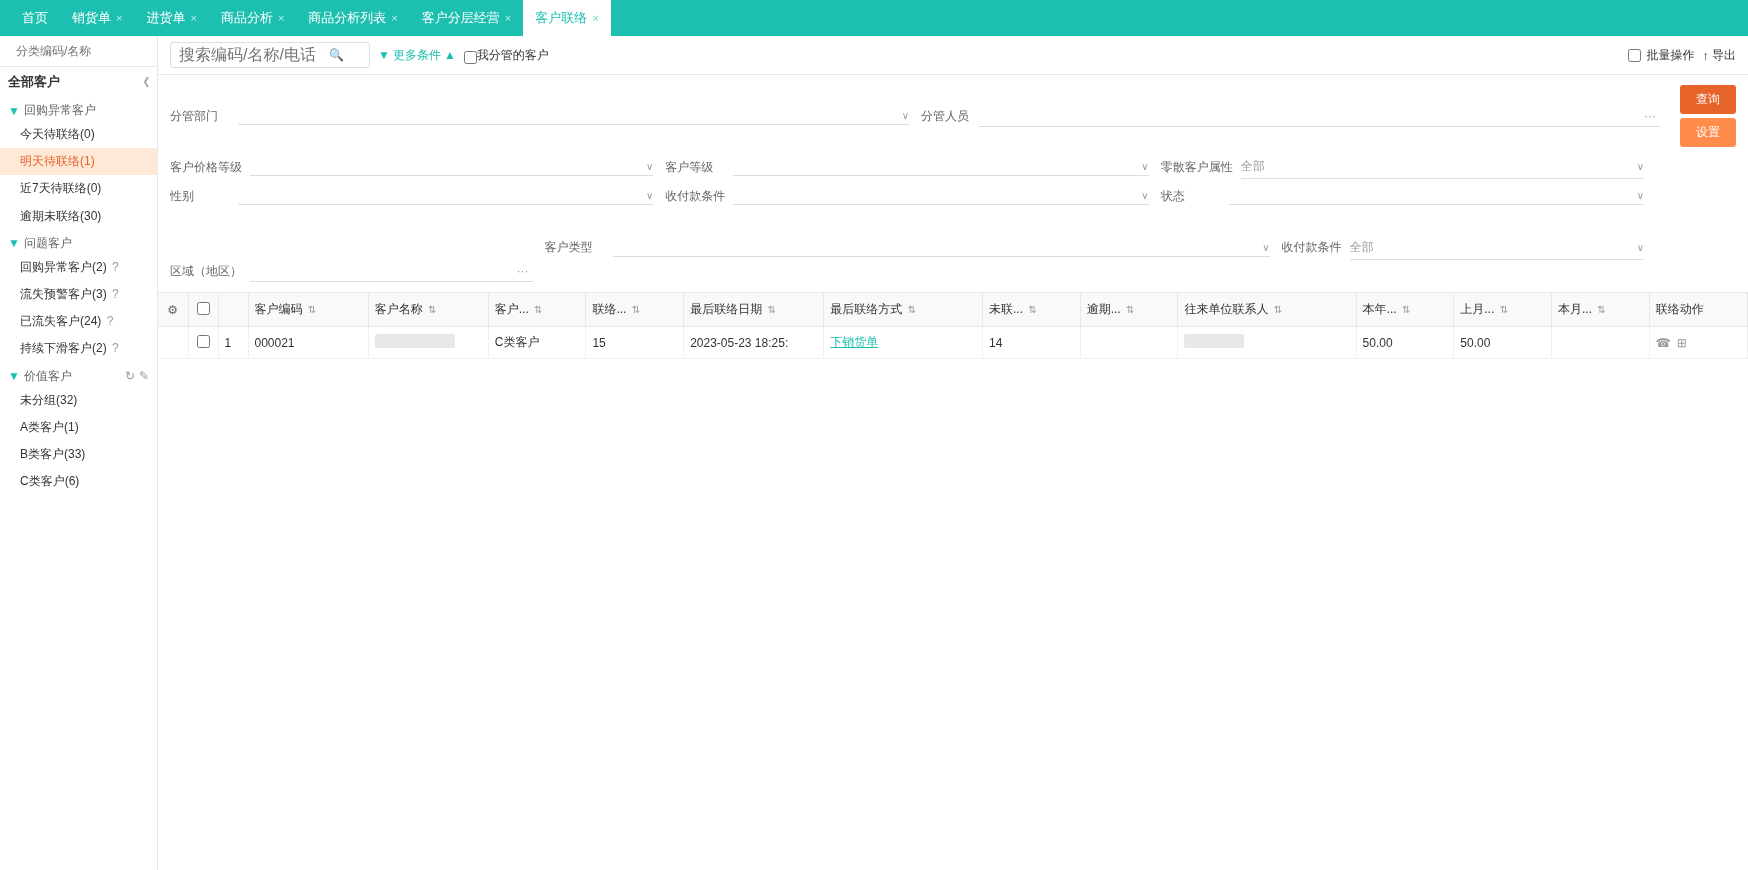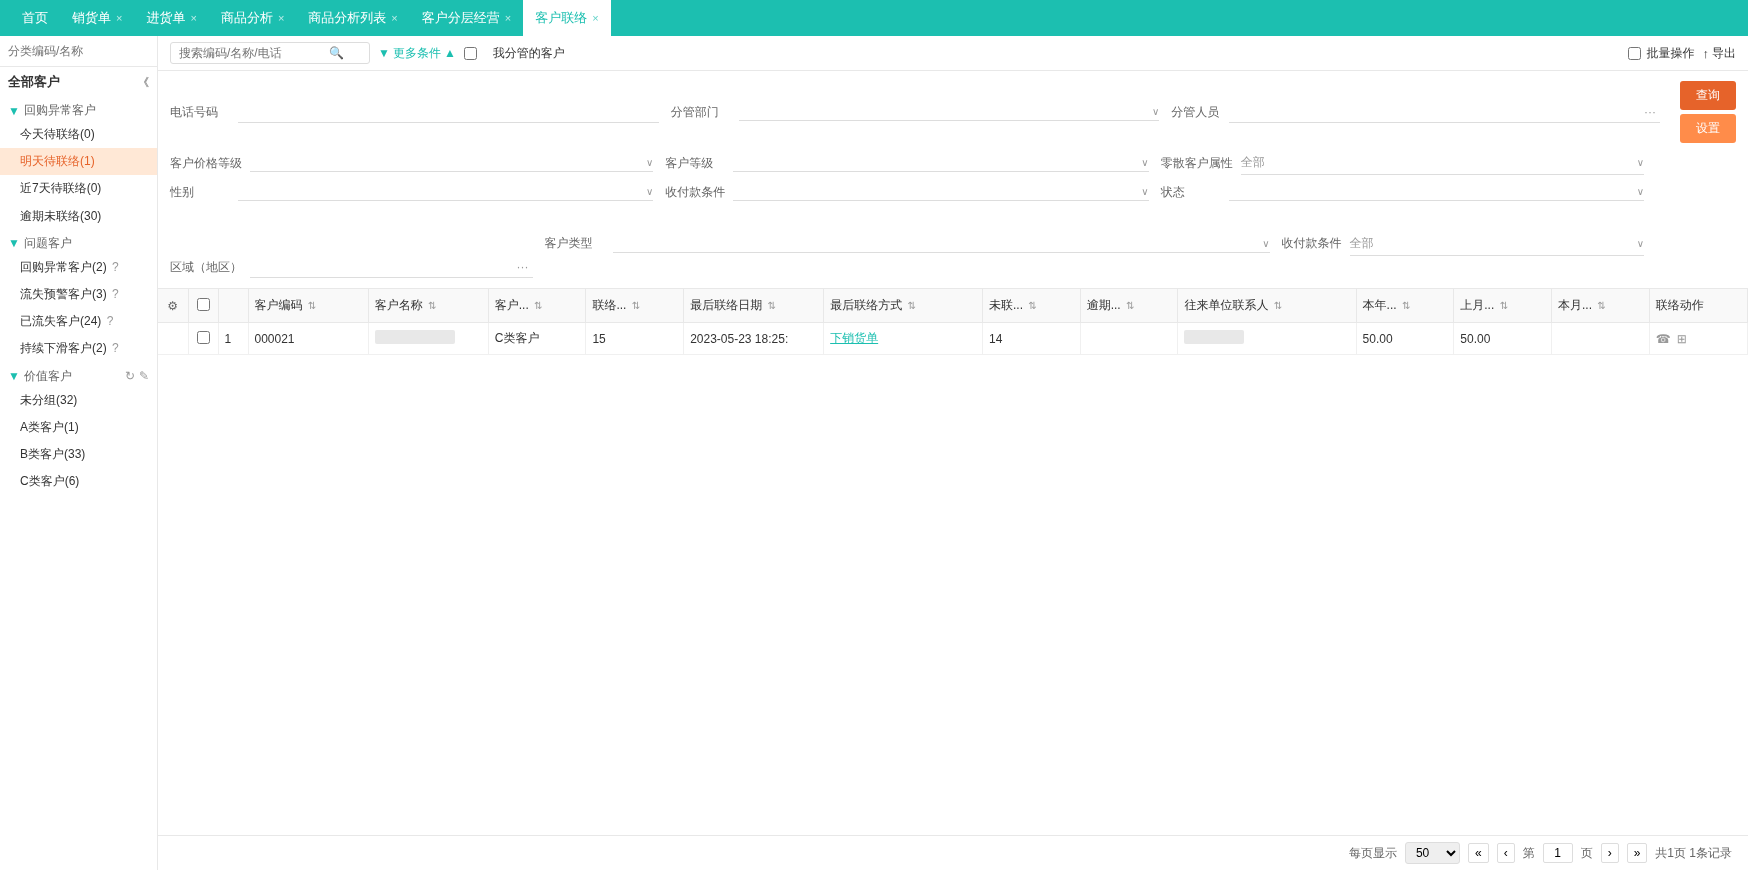--- a/index.html
+++ b/index.html
@@ -44,21 +44,21 @@
     .sidebar {
       width: 158px;
       background: #fff;
       border-right: 1px solid #e8e8e8;
       overflow-y: auto;
       flex-shrink: 0;
     }
     .sidebar-search {
       display: flex;
       align-items: center;
-      padding: 8px 8px;
+      padding: 8px 16px;
       border-bottom: 1px solid #e8e8e8;
     }
     .sidebar-search input {
       flex: 1;
       border: none;
       outline: none;
       font-size: 12px;
       color: #999;
     }
     .sidebar-section-title {
@@ -135,22 +135,22 @@
       cursor: pointer;
       display: flex;
       align-items: center;
       gap: 3px;
       font-size: 12px;
       border: none;
       background: none;
     }
     .checkbox-label {
       display: flex;
-      align-items: center;
-      gap: 16px;
+      align-items: flex-end;
+      gap: 0;
       font-size: 12px;
       cursor: pointer;
     }
     .spacer { flex: 1; }
     .btn-batch {
       display: flex;
       align-items: center;
       gap: 3px;
       font-size: 12px;
       color: #333;
@@ -454,21 +454,21 @@
     </div>
     <div class="sidebar-item">
       <span>C类客户(6)</span>
     </div>
   </div>
 
   <div class="content-area">
 
     <div class="filter-bar">
       <div class="filter-search">
-        <input type="text" style="border: none; outline: none; font-size: 12px; color: rgb(153, 153, 153); width: 150px;" placeholder="搜索编码/名称/电话">
+        <input type="text" style="border: none; outline: none; font-size: 16px; color: rgb(153, 153, 153); width: 150px;" placeholder="搜索编码/名称/电话">
         <span style="color:#1cbfb0;cursor:pointer;">🔍</span>
       </div>
       <button class="btn-more-filter">
         <span style="color:#1cbfb0;">▼</span>
         <span>更多条件</span>
         <span style="color:#1cbfb0;">▲</span>
       </button>
       <label class="checkbox-label">
         <input type="checkbox" style="">
         <span>我分管的客户</span>
@@ -480,24 +480,20 @@
       </button>
       <button class="btn-export">
         <span style="font-size:13px;">↑</span>
         <span>导出</span>
       </button>
     </div>
 
     <div class="adv-filter-panel">
 
       <div class="filter-row">
-        <div class="filter-field filter-field-phone">
-          <label>电话号码</label>
-          <input class="filter-input" type="text" style="">
-        </div>
         <div class="filter-field filter-field-dept">
           <label>分管部门</label>
           <div class="filter-select">
             <span></span>
             <span class="down-arrow">∨</span>
           </div>
         </div>
         <div class="filter-field filter-field-person">
           <label>分管人员</label>
           <div class="dots-input">···</div>
@@ -694,31 +690,15 @@
               <div class="action-icons">
                 <span title="联络">☎</span>
                 <span title="更多">⊞</span>
               </div>
             </td>
           </tr>
         </tbody>
       </table>
     </div>
 
-    <div class="table-footer">
-      <span class="page-size-label">每页显示</span>
-      <select class="page-size-select">
-        <option>50</option>
-        <option>100</option>
-        <option>200</option>
-      </select>
-      <button class="page-nav-btn">«</button>
-      <button class="page-nav-btn">‹</button>
-      <span style="color:#666;font-size:12px;">第</span>
-      <input class="page-input" type="text" value="1" style="">
-      <span style="color:#666;font-size:12px;">页</span>
-      <button class="page-nav-btn">›</button>
-      <button class="page-nav-btn">»</button>
-      <span class="page-total">共1页 1条记录</span>
-    </div>
 
   </div>
 </div>
 
 </body></html>

